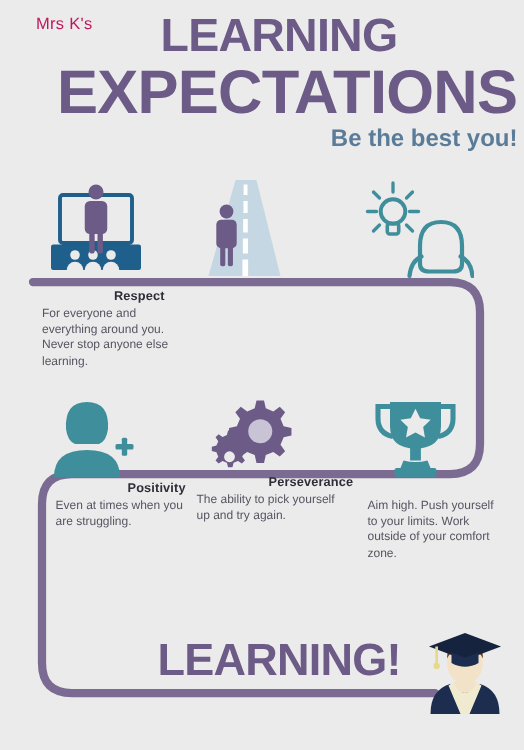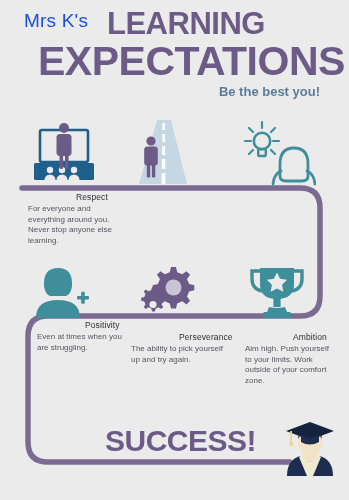--- a/index.html
+++ b/index.html
@@ -8,48 +8,48 @@
     background:#ecebeb;
     font-family:"Liberation Sans",sans-serif;
     position:relative;
   }
   #poster{position:absolute;inset:0;}
 
   
   .header{position:absolute;left:0;top:0;width:349px;height:110px;}
   .mrs{
     position:absolute;left:24px;top:10px;
-    font-size:19px;color:#1d4ed8;letter-spacing:.2px;
+    font-size:11px;color:#be185d;letter-spacing:.2px;
   }
   .title1{
     position:absolute;left:76px;top:8px;
     font-size:31px;font-weight:bold;color:#6c5b87;
     letter-spacing:-0.5px;line-height:1;margin-left:31px;
   }
   .title2{
     position:absolute;left:38px;top:41px;
     font-size:41px;font-weight:bold;color:#6c5b87;
     letter-spacing:-0.5px;line-height:1;
   }
   .tagline{
-    position:absolute;right:29px;top:84px;
-    font-size:13px;font-weight:bold;color:#5b7c99;padding-left:48px;
+    position:absolute;right:4px;top:84px;
+    font-size:16px;font-weight:bold;color:#5b7c99;padding-left:48px;
   }
 
   
   .path{position:absolute;left:0;top:0;width:349px;height:500px;
         pointer-events:none;}
 
   
   .icon-wrap{position:absolute;}
 
   
   .block{position:absolute;}
   .block h3{
-    margin:0 0 2px 0;font-size:8.5px;font-weight:normal;
+    margin:0 0 2px 0;font-size:8.5px;font-weight:bold;
     color:#2e2e38;letter-spacing:.1px;padding-left:48px;
   }
   .block p{
     margin:0;font-size:8px;line-height:1.32;color:#555562;
   }
 
   
   .success{
     position:absolute;left:105px;top:424px;
     font-size:30px;font-weight:bold;color:#6c5b87;
@@ -178,30 +178,29 @@
       <rect x="15" y="46" width="28" height="6" rx="1.5" fill="#3f8e9b"></rect>
       <path d="M21 41 q8 2 16 0 l2 5 l-20 0 z" fill="#3f8e9b"></path>
       <path d="M29 6.5 l3.1 6.3 l7 1 l-5 4.9 l1.2 7 l-6.3 -3.3 l-6.3 3.3 l1.2 -7 l-5 -4.9 l7 -1 z" fill="#ecebeb"></path>
     </svg>
   </div>
 
   <div class="block" style="left:37px;top:320px;width:86px;">
     <h3>Positivity</h3>
     <p>Even at times when you are struggling.</p>
   </div>
-  <div class="block" style="left:131px;top:332px;width:98px;">
+  <div class="block" style="left:131px;top:316px;width:98px;">
     <h3>Perseverance</h3>
     <p>The ability to pick yourself up and try again.</p>
   </div>
   <div class="block" style="left:245px;top:332px;width:90px;">
-    <h3>Ambition</h3>
     <p>Aim high. Push yourself to your limits. Work outside of your comfort zone.</p>
   </div>
 
-  <div class="success">SUCCESS!</div>
+  <div class="success">LEARNING!</div>
 
   <div class="grad">
     <svg width="58" height="62" viewBox="0 0 58 62">
       <path d="M6 56 q0 -16 13 -20 l20 0 q13 4 13 20 z" fill="#1d2d50"></path>
       <path d="M20 36 q9 12 18 0 l-4 -3 l-10 0 z" fill="#f2e3c8"></path>
       <path d="M21 35 q8 14 16 0 l3 2 l-8 19 l-6 0 l-8 -19 z" fill="#f0ead0"></path>
       <ellipse cx="29" cy="22" rx="12" ry="14" fill="#f2e3c8"></ellipse>
       <path d="M17 19 q0 -12 12 -12 q12 0 12 12 q-3 -6 -12 -6 q-9 0 -12 6 z" fill="#6b4429"></path>
       <path d="M29 2 L53 11 L29 20 L5 11 Z" fill="#16233f"></path>
       <path d="M20 15 l0 7 q9 5 18 0 l0 -7 l-9 3.5 z" fill="#1d2d50"></path>

